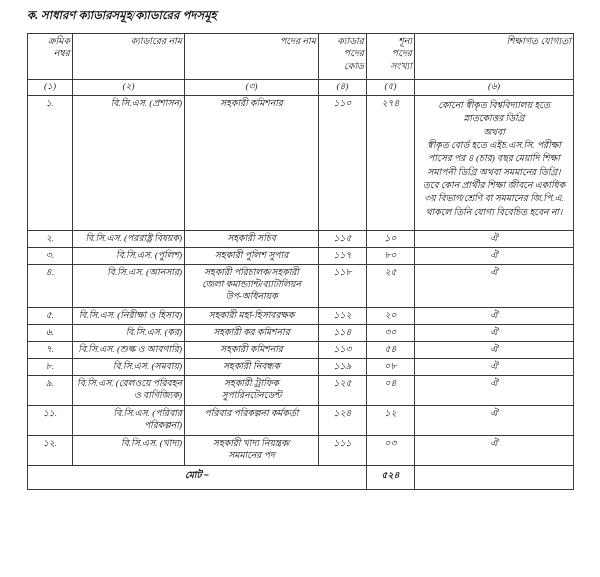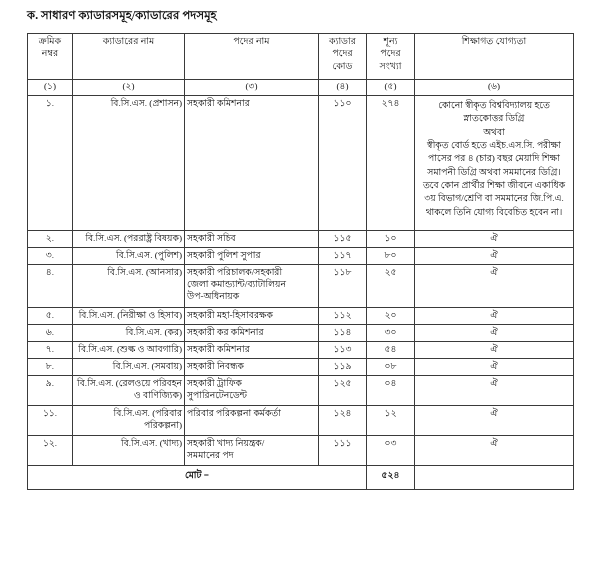--- a/index.html
+++ b/index.html
@@ -14,20 +14,21 @@
     color: #101010;
     position: relative;
     overflow: hidden;
   }
   .page {
     position: relative;
     width: 600px;
     height: 577px;
     box-sizing: border-box;
     padding: 15px;
+    font-style: italic;
   }
   .doc-title {
     position: absolute;
     left: 27px;
     top: 9px;
     font-size: 11.5px;
     font-weight: bold;
     letter-spacing: 0.1px;
     line-height: 1.2;
     white-space: nowrap;
@@ -43,21 +44,21 @@
   }
   table.cadre-table td,
   table.cadre-table th {
     border: 1px solid #3a3a3a;
     padding: 1px 2px;
     vertical-align: top;
     line-height: 1.32;
     font-weight: normal;
   }
   thead th {
-    text-align: center;
+    text-align: right;
     vertical-align: top;
     font-weight: bold;
     font-size: 9.4px;
     padding-top: 3px;
     height: 43px;
   }
   .hdr-wrap {
     display: block;
     white-space: pre-line;
   }
@@ -71,20 +72,21 @@
   td.c-sl {
     text-align: center;
     padding-top: 3px;
   }
   td.c-cadre {
     text-align: right;
     padding-left: 4px;
     padding-top: 3px;
   }
   td.c-post {
+    text-align: center;
     padding-top: 3px;
   }
   td.c-code {
     text-align: center;
     padding-top: 3px;
   }
   td.c-vac {
     text-align: center;
     padding-top: 3px;
     margin-top: 46px;

